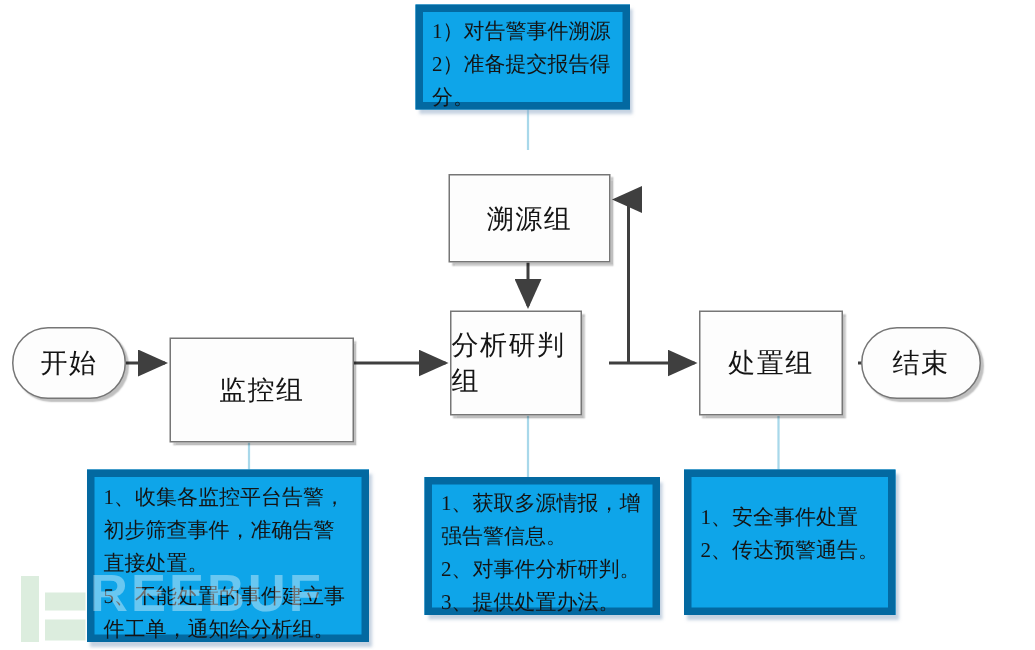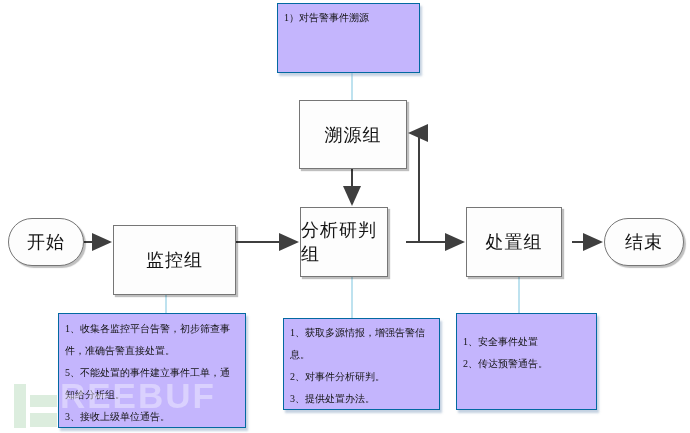--- a/index.html
+++ b/index.html
@@ -9,23 +9,23 @@
   }
   svg.wires{position:absolute;left:0;top:0;width:690px;height:433px;pointer-events:none;}
   .node{
     position:absolute;box-sizing:border-box;background:#fdfdfd;
     border:1.5px solid #767676;box-shadow:2px 2px 1px rgba(0,0,0,0.25);
     display:flex;align-items:center;justify-content:center;
     font-size:18px;letter-spacing:1px;
   }
   .terminal{border-radius:24px;}
   .note{
-    position:absolute;box-sizing:border-box;background:#c4b5fd;
-    border:1px solid #0369a1;box-shadow:2px 3px 2px rgba(140,165,195,0.5);
-    font-size:10px;line-height:22px;padding:4px 6px;
+    position:absolute;box-sizing:border-box;background:#0ea5e9;
+    border:5px solid #0369a1;box-shadow:2px 3px 2px rgba(140,165,195,0.5);
+    font-size:14px;line-height:22px;padding:4px 6px;
   }
   .note div{white-space:normal;}
   .wm-text{
     position:absolute;left:60px;top:376px;width:220px;
     font-family:"Liberation Sans","DejaVu Sans",sans-serif;
     font-weight:bold;font-size:35px;letter-spacing:2px;
     color:rgba(255,255,255,0.38);user-select:none;
   }
   .wm-block{position:absolute;background:#d6ead8;opacity:0.85;}
 </style>
@@ -63,38 +63,39 @@
   </svg>
 
   <div class="node terminal" style="left:8px;top:218px;width:76px;height:48px;">
     <span>开始</span>
   </div>
 
   <div class="node" style="left:113px;top:225px;width:123px;height:70px;">
     <span>监控组</span>
   </div>
 
-  <div class="node" style="left:299px;top:100px;width:108px;height:69px;">
+  <div class="node" style="left:299px;top:116px;width:108px;height:59px;">
     <span>溯源组</span>
   </div>
 
   <div class="node" style="left:300px;top:207px;width:88px;height:70px;">
     <span>分析研判组</span>
   </div>
 
   <div class="node" style="left:466px;top:207px;width:96px;height:70px;">
     <span>处置组</span>
   </div>
 
-  <div class="node terminal" style="left:604px;top:218px;width:80px;height:48px;">
+  <div class="node terminal" style="left:574px;top:218px;width:80px;height:48px;">
     <span>结束</span>
   </div>
 
   <div class="note" style="left:277px;top:3px;width:143px;height:70px;padding-top:3px;">
     <div>1）对告警事件溯源</div>
+    <div>2）准备提交报告得分。</div>
   </div>
 
   <div class="note" style="left:58px;top:313px;width:188px;height:115px;">
     <div>1、收集各监控平台告警，初步筛查事件，准确告警直接处置。</div>
     <div>5、不能处置的事件建立事件工单，通知给分析组。</div>
     <div>3、接收上级单位通告。</div>
   </div>
 
   <div class="note" style="left:283px;top:318px;width:157px;height:92px;padding-top:3px;">
     <div>1、获取多源情报，增强告警信息。</div>

